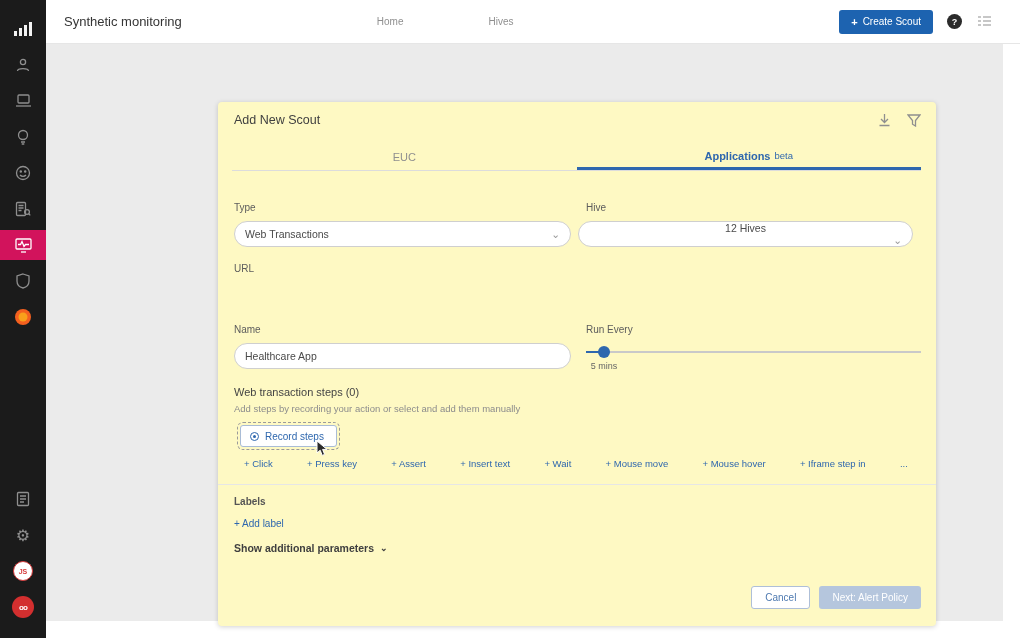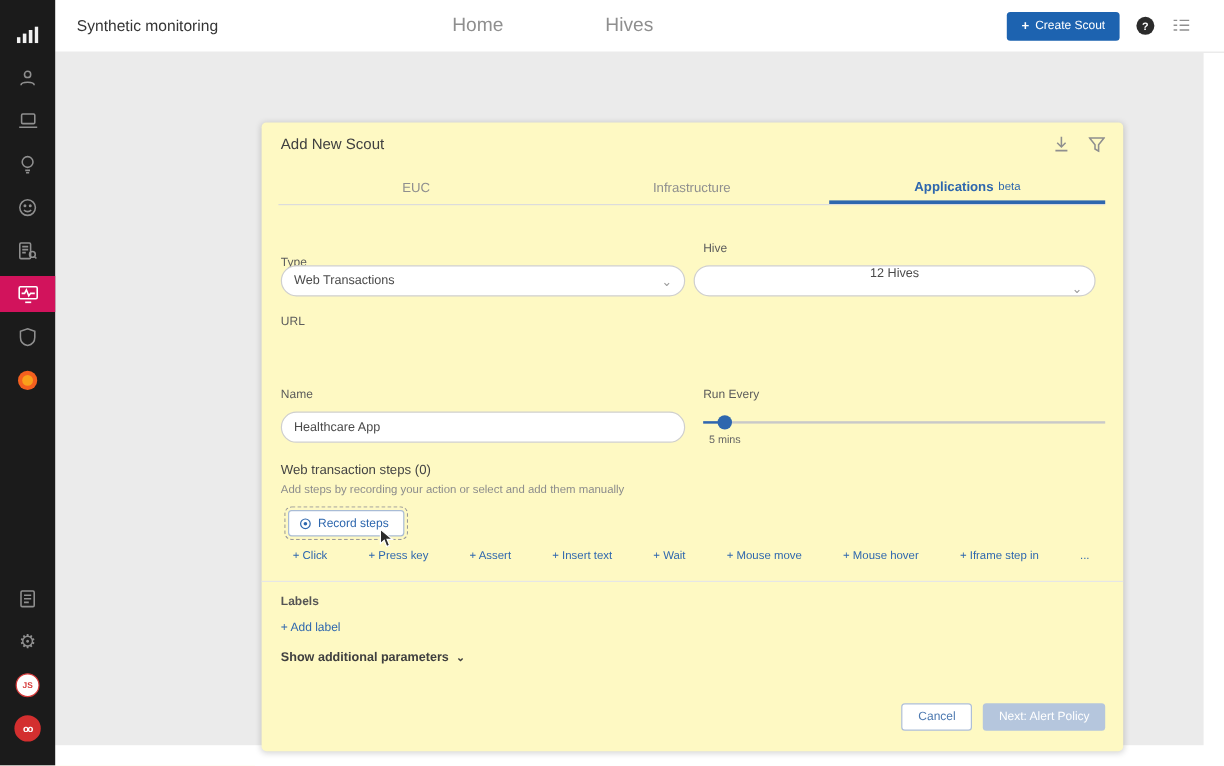--- a/index.html
+++ b/index.html
@@ -11,21 +11,21 @@
   .sb-icon svg { display:block; }
   .sb-active { background:#d2135c; }
   .sb-spacer { flex:1; }
   .badge-js { width:20px; height:20px; border-radius:50%; border:1.5px solid #d63a3a; color:#d63a3a; font-size:7px; font-weight:bold; display:flex; align-items:center; justify-content:center; background:#fff; }
   .badge-brand { width:22px; height:22px; border-radius:50%; background:#d32f2f; color:#fff; font-size:8px; font-weight:bold; display:flex; align-items:center; justify-content:center; letter-spacing:-1px; }
 
   
   .topbar { position:absolute; left:46px; top:0; right:0; height:44px; background:#fff; border-bottom:1px solid #e6e6e6; display:flex; align-items:center; z-index:4; }
   .tb-title { font-size:13px; color:#353535; font-weight:500; margin-left:18px; }
   .tb-nav { display:flex; gap:40px; margin-left:150px; }
-  .tb-nav-item { font-size:16px; color:#8f8f8f; cursor:pointer;padding-left:45px; }
+  .tb-nav-item { font-size:10px; color:#8f8f8f; cursor:pointer;padding-left:45px; }
   .tb-right { margin-left:auto; display:flex; align-items:center; gap:14px; margin-right:28px; }
   .btn-create { background:#1d63b0; color:#fff; border:none; border-radius:3px; font-size:10px; padding:6px 12px; cursor:pointer; display:flex; align-items:center; gap:5px; font-family:inherit; }
   .btn-create .plus { font-size:11px; font-weight:bold; }
   .help-circle { width:15px; height:15px; border-radius:50%; background:#2b2b2b; color:#fff; font-size:9px; font-weight:bold; display:flex; align-items:center; justify-content:center; cursor:pointer; }
 
   
   .main { position:absolute; left:46px; top:44px; right:17px; bottom:17px; background:#ebebeb; }
 
   
   .card { position:absolute; left:172px; top:58px; width:718px; height:524px; background:#fef9c3; border-radius:4px; box-shadow:0 1px 5px rgba(0,0,0,0.18); }
@@ -188,28 +188,27 @@
       </span>
       <span class="hicon">
         <svg width="14" height="13" viewBox="0 0 14 13" fill="none" stroke="#8f8f8f" stroke-width="1.3">
             <path d="M1 1h12L8.5 6.6V12l-3-1.8V6.6z"></path>
           </svg>
       </span>
     </div>
 
     <div class="tabs">
       <div class="tab">EUC</div>
-      <div class="tab">Infrastructure</div>
       <div class="tab active">
         <span>Applications</span>
         <span class="beta">beta</span>
       </div>
     </div>
 
-    <div class="field-label" style="left:16px; top:112px;">Type</div>
+    <div class="field-label" style="left:16px; top:100px;">Type</div>
     <div class="input" style="left:16px; top:119px; width:337px;">
       <span>Web Transactions</span>
       <span class="chev">⌄</span>
     </div>
     <div class="field-label" style="left:368px; top:100px;">Hive</div>
     <div class="input" style="left:360px; top:119px; width:335px;flex-direction:column;">
       <span>12 Hives</span>
       <span class="chev">⌄</span>
     </div>
 

